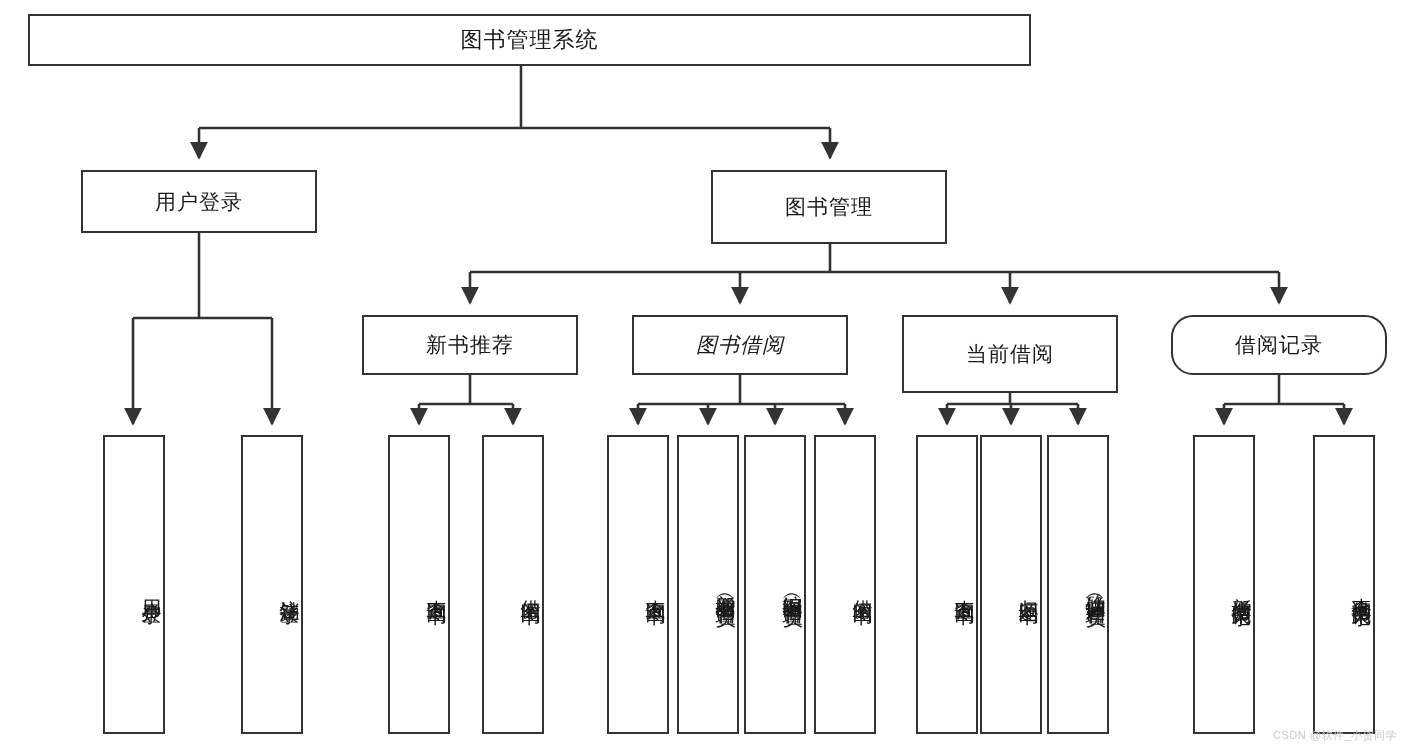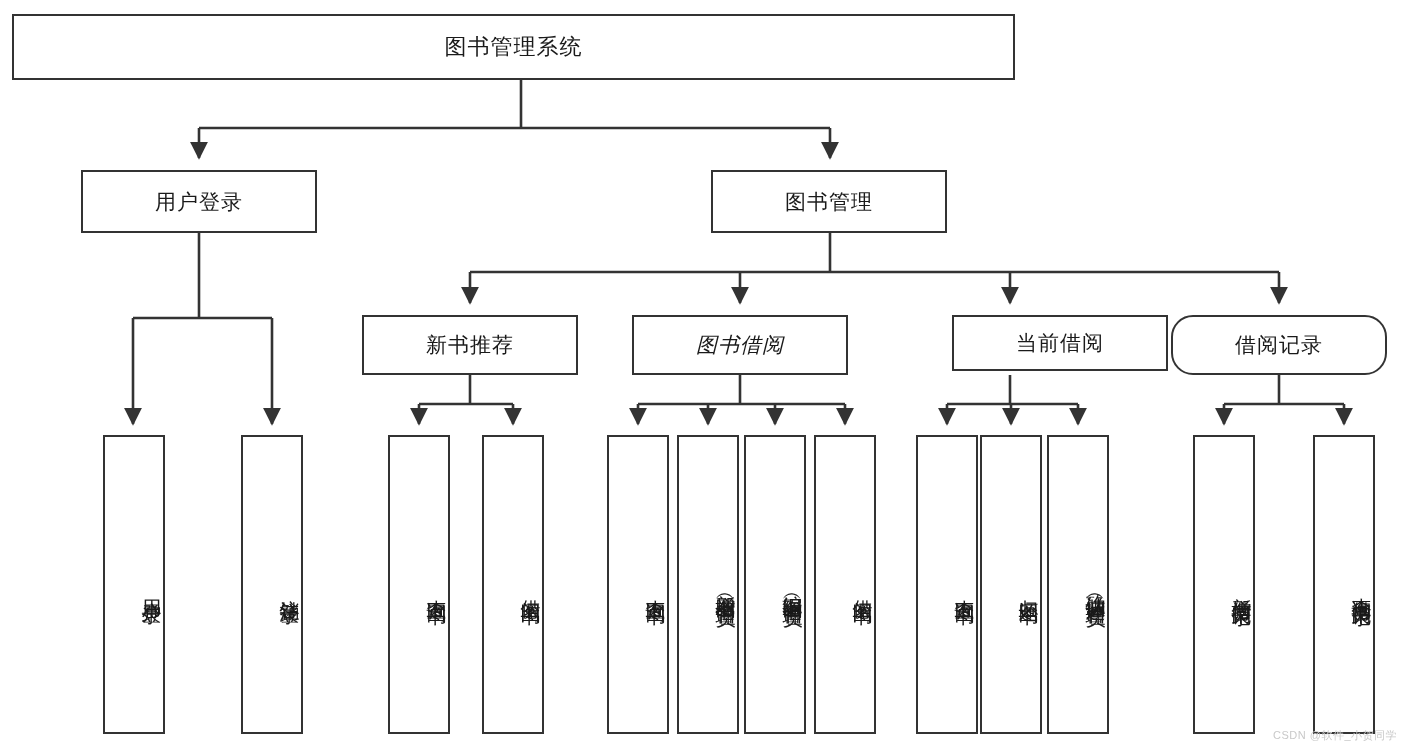--- a/index.html
+++ b/index.html
@@ -113,38 +113,38 @@
       <path d="M 1011 404 L 1011 424" marker-end="url(#arrow)"></path>
       <path d="M 1078 404 L 1078 424" marker-end="url(#arrow)"></path>
 
       <path d="M 1279 375 L 1279 404"></path>
       <path d="M 1224 404 L 1344 404"></path>
       <path d="M 1224 404 L 1224 424" marker-end="url(#arrow)"></path>
       <path d="M 1344 404 L 1344 424" marker-end="url(#arrow)"></path>
     </g>
   </svg>
 
-  <div class="node root" style="left:12px; top:14px; width:1003px; height:66px;">
+  <div class="node root" style="left:28px; top:14px; width:1003px; height:52px;">
     <span>图书管理系统</span>
   </div>
 
   <div class="node h" style="left:81px; top:170px; width:236px; height:63px;">
     <span>用户登录</span>
   </div>
-  <div class="node h" style="left:711px; top:170px; width:236px; height:63px;">
+  <div class="node h" style="left:711px; top:170px; width:236px; height:74px;">
     <span>图书管理</span>
   </div>
 
   <div class="node h" style="left:362px; top:315px; width:216px; height:60px;justify-content:center;">
     <span>新书推荐</span>
   </div>
   <div class="node h" style="left:632px; top:315px; width:216px; height:60px;font-style:italic;">
     <span>图书借阅</span>
   </div>
-  <div class="node h" style="left:952px; top:315px; width:216px; height:56px;">
+  <div class="node h" style="left:902px; top:315px; width:216px; height:78px;">
     <span>当前借阅</span>
   </div>
   <div class="node h" style="left:1171px; top:315px; width:216px; height:60px;border-radius:22px;">
     <span>借阅记录</span>
   </div>
 
   <div class="node v" style="left:103px; top:435px; width:62px; height:299px;">
     <span class="vlabel">用户登录</span>
   </div>
   <div class="node v" style="left:241px; top:435px; width:62px; height:299px;">

